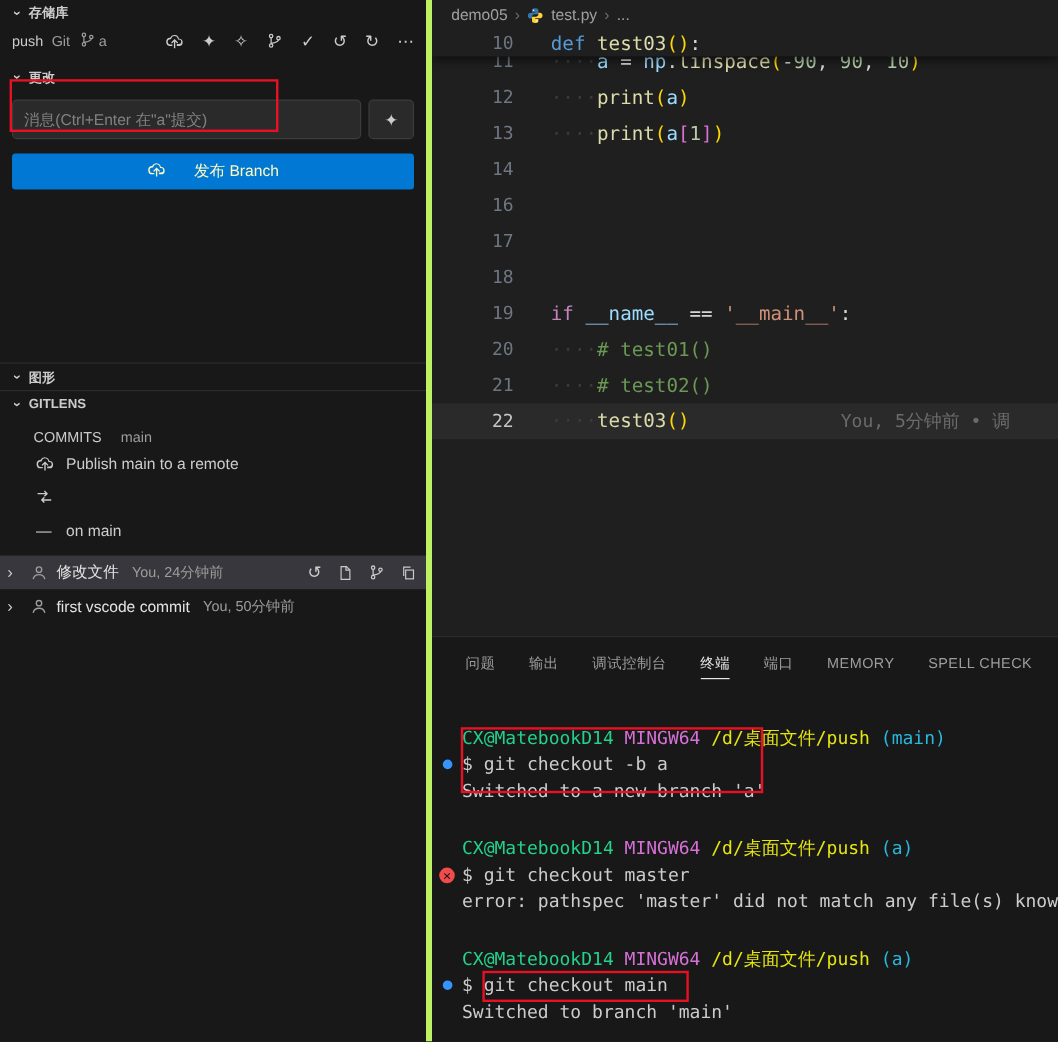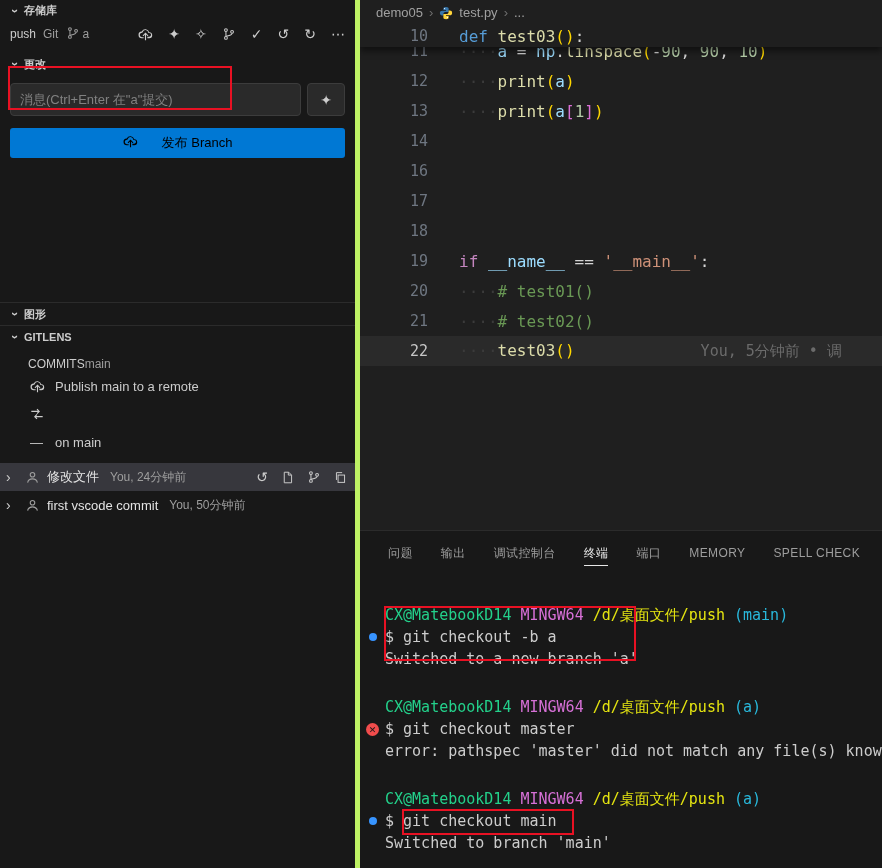--- a/index.html
+++ b/index.html
@@ -36,27 +36,27 @@
   .commit-row { display:flex; gap:6px; margin:8px 10px 0 10px; }
   .commit-input { flex:1; height:33px; background:#2a2a2a; border:1px solid #3c3c3c;
     border-radius:4px; display:flex; align-items:center; padding:0 9px;
     color:#818181; font-size:13px; white-space:nowrap; overflow:hidden; }
   .sparkle-btn { width:38px; height:33px; background:#2a2a2a; border:1px solid #3c3c3c;
     border-radius:4px; display:flex; align-items:center; justify-content:center;
     color:#cccccc; font-size:14px; cursor:pointer; }
 
   .publish-btn { display:flex; align-items:center; justify-content:center; gap:24px;
     margin:12px 10px 0 10px; height:30px; width:calc(100% - 20px);
-    background:#0078d4; border:none; border-radius:3px; color:#000000;
+    background:#0078d4; border:none; border-radius:3px; color:#fef9c3;
     font-size:13px; cursor:pointer; font-family:inherit; }
 
   .sb-gap { height:144px; }
   .sb-divider { height:1px; background:#2b2b2b; }
 
-  .gl-subhead { margin:10px 0 6px 28px; height:16px; display:flex; gap:0;
+  .gl-subhead { margin:10px 0 6px 28px; height:16px; display:flex; gap:16px;
     align-items:baseline; font-size:12px; color:#cccccc; }
   .gl-subhead .branch { color:#9d9d9d; }
   .gl-item { height:28px; display:flex; align-items:flex-start; gap:10px;
     padding-left:30px; font-size:13px; color:#cccccc;
     white-space:nowrap; overflow:hidden; cursor:pointer; }
   .gl-item .gl-ico { display:inline-flex; color:#cccccc; flex:none; }
   .gl-item .dashpre { color:#cccccc; margin-right:2px; }
 
   .gl-commit { height:28px; display:flex; align-items:center; gap:7px;
     padding:0 8px 0 6px; font-size:13px; color:#cccccc; cursor:pointer;

